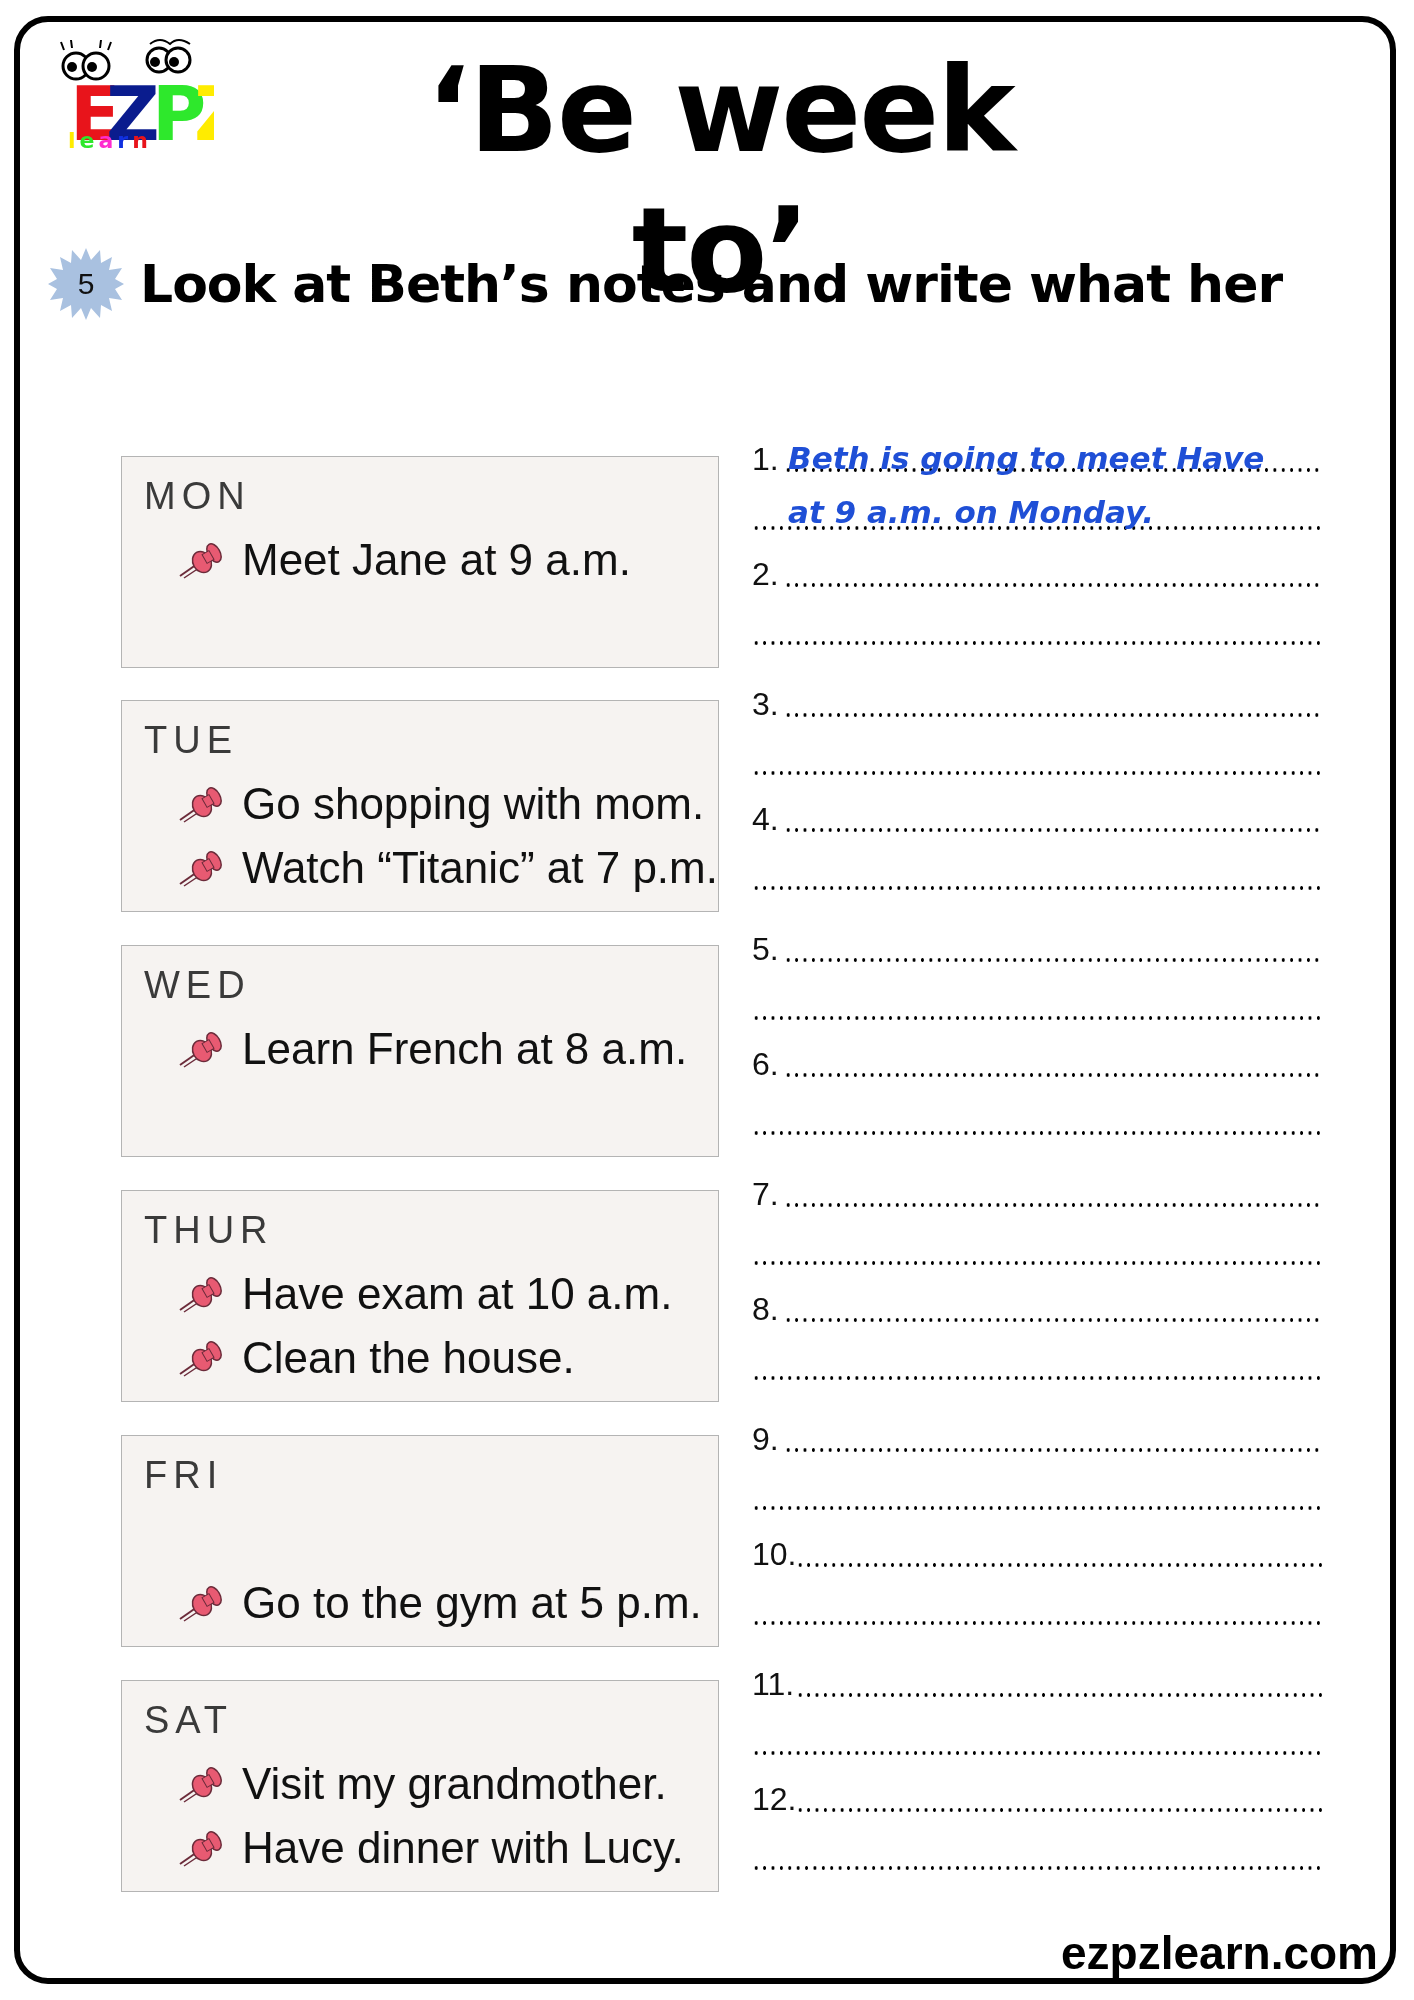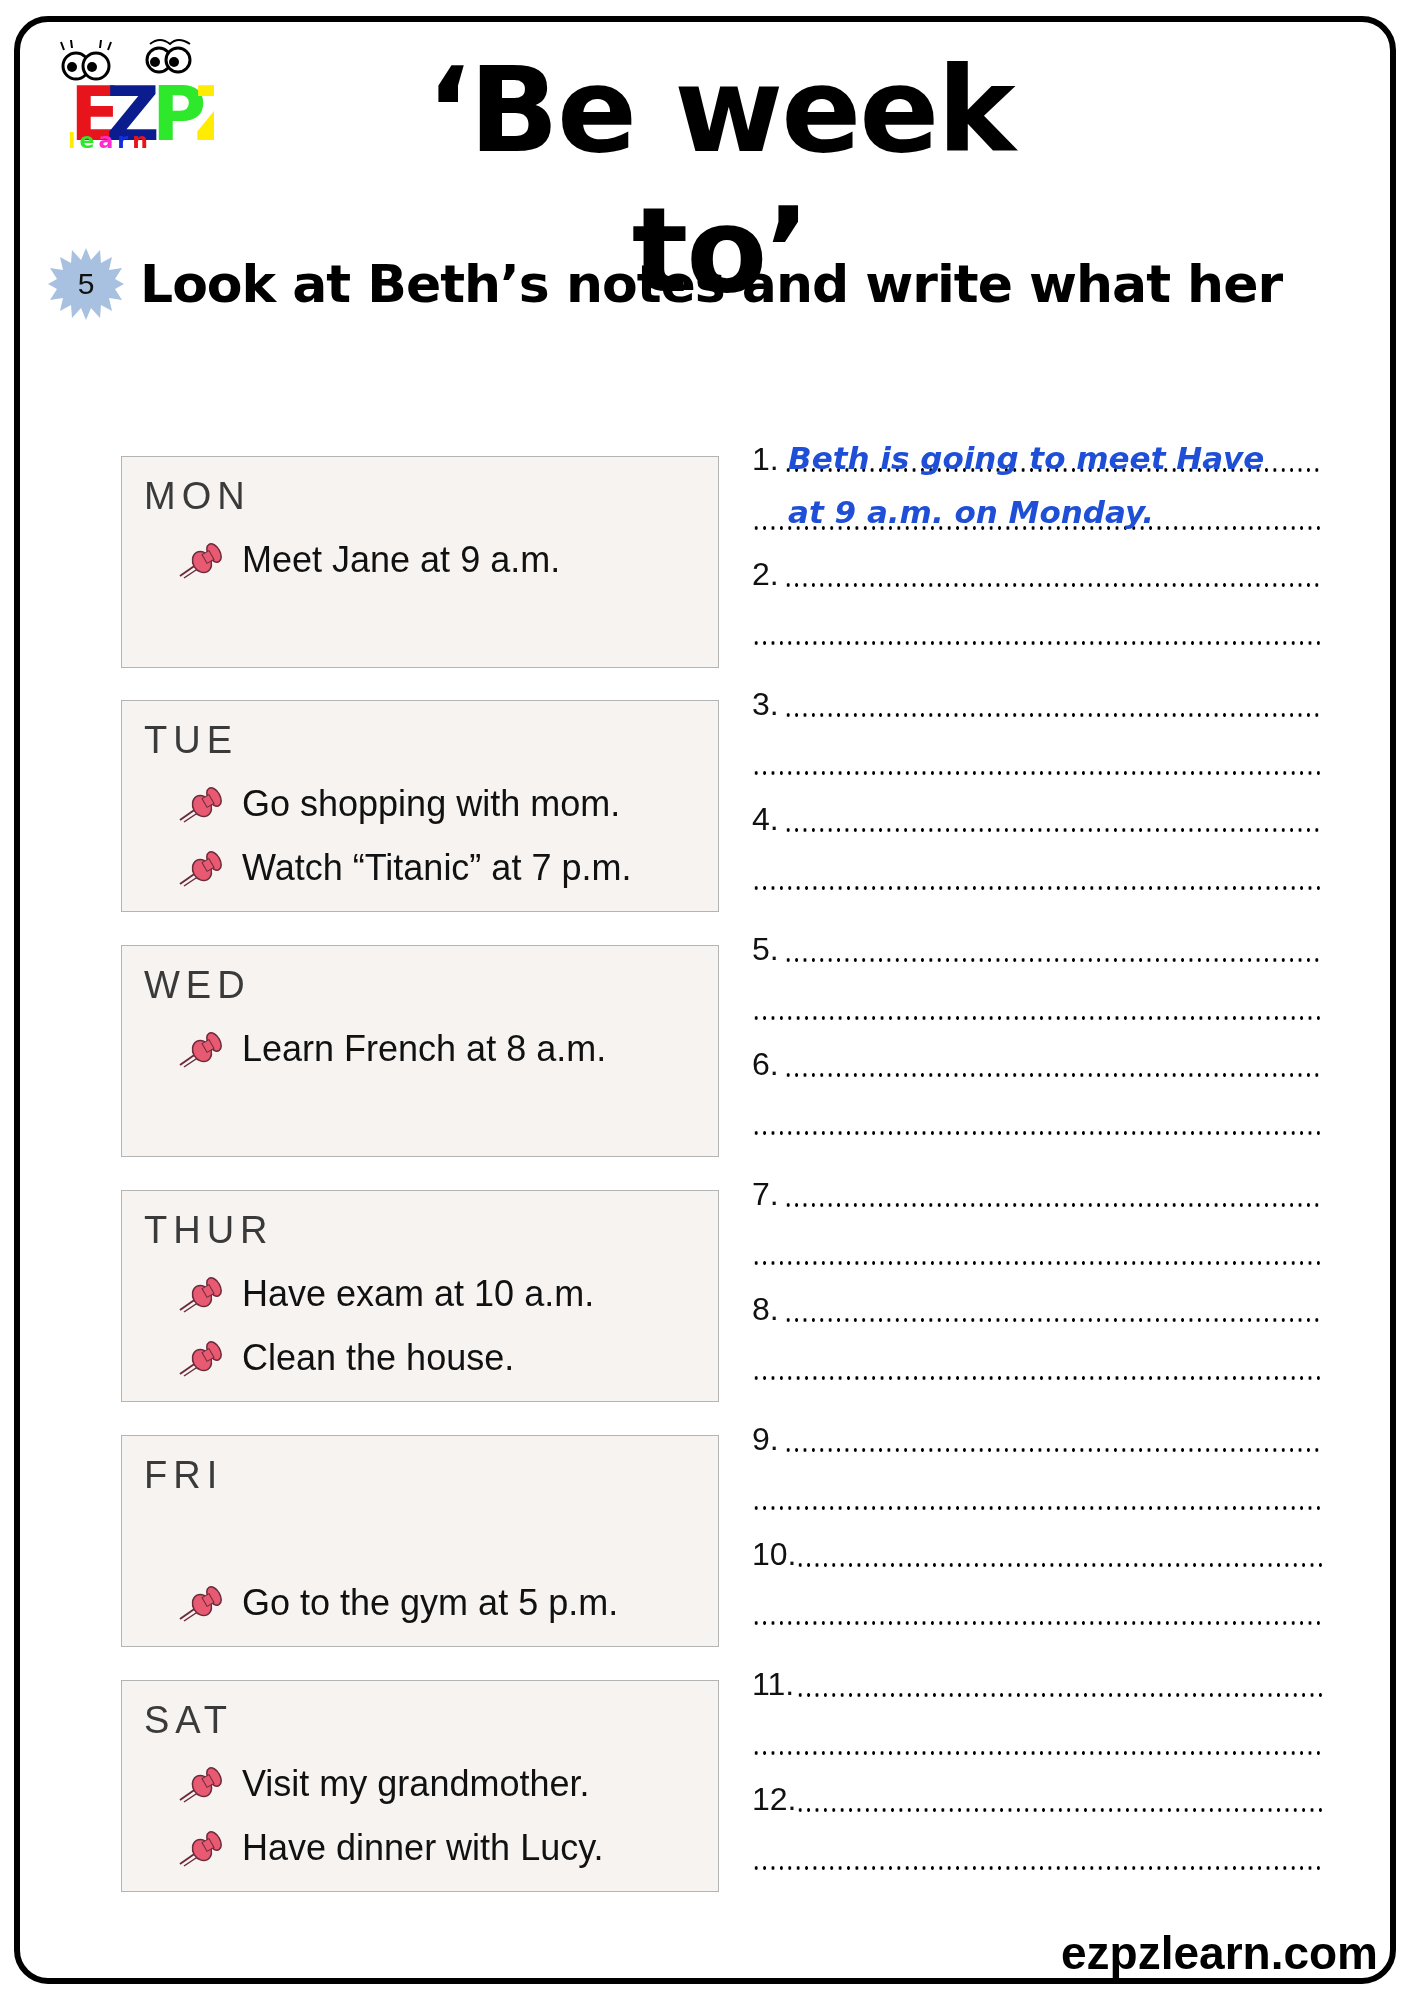--- a/index.html
+++ b/index.html
@@ -7,21 +7,21 @@
   .frame { position:absolute; left:14px; top:16px; width:1382px; height:1968px; border:6px solid #000; border-radius:34px; box-sizing:border-box; }
   .logo { position:absolute; left:34px; top:22px; width:180px; height:130px; }
   .title { position:absolute; left:330px; top:40px; width:780px; text-align:center; font-family:"DejaVu Sans", sans-serif; font-weight:bold; font-size:118px; letter-spacing:-2px; line-height:140px; }
   .badge { position:absolute; left:48px; top:246px; width:76px; height:76px; }
   .badge-num { position:absolute; left:48px; top:246px; width:76px; height:76px; line-height:76px; text-align:center; font-family:"Liberation Sans", sans-serif; font-size:30px; color:#111; }
   .instruction { position:absolute; left:140px; top:248px; width:1150px; font-family:"DejaVu Sans", sans-serif; font-weight:bold; font-size:52px; line-height:72px; letter-spacing:-1px; }
   .day-box { position:absolute; left:121px; width:598px; height:212px; background:#f6f3f1; border:1px solid #b4b4b4; box-sizing:border-box; }
   .day-label { position:absolute; left:22px; top:18px; font-family:"Liberation Sans", sans-serif; font-size:38px; letter-spacing:6px; color:#3a3a3a; }
   .note { position:absolute; left:54px; height:50px; display:flex; align-items:center; }
   .note .pin { width:50px; height:40px; margin-right:16px; }
-  .note-text { font-family:"Liberation Sans", sans-serif; font-size:36px; color:#111; white-space:nowrap; }
+  .note-text { font-family:"Liberation Sans", sans-serif; font-size:44px; color:#111; white-space:nowrap; }
   .answers { position:absolute; left:752px; top:440px; width:570px; }
   .ans-row { position:absolute; left:0; width:570px; height:40px; }
   .ans-num { position:absolute; left:0; bottom:2px; font-family:"Liberation Sans", sans-serif; font-size:32px; color:#111; }
   .dots { position:absolute; right:0; bottom:8px; height:4px; background-image:radial-gradient(circle, #000 1.6px, transparent 1.9px); background-size:8.4px 4px; background-repeat:repeat-x; }
   .answer-text { position:absolute; font-family:"DejaVu Sans", sans-serif; font-style:italic; font-weight:bold; font-size:31px; color:#1f4fd6; white-space:nowrap; }
   .footer { position:absolute; right:36px; top:1926px; font-family:"Liberation Sans", sans-serif; font-weight:bold; font-size:46px; color:#000; }
 </style>
 </head>
 <body>
 

